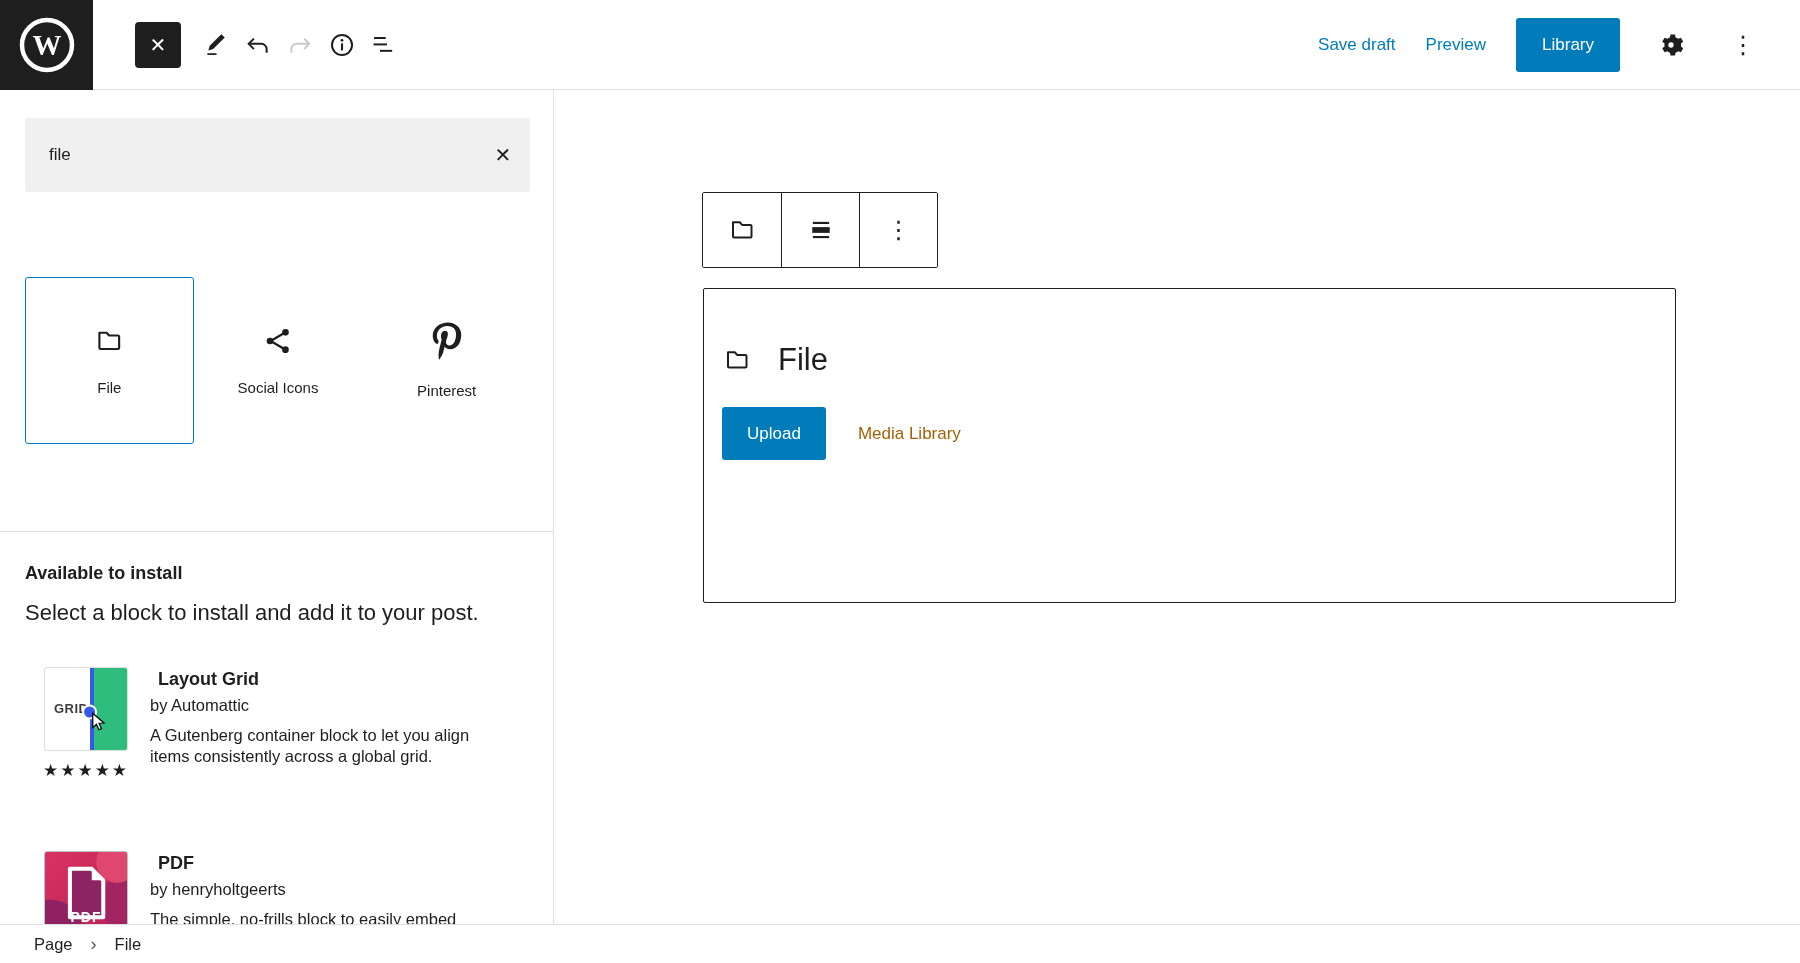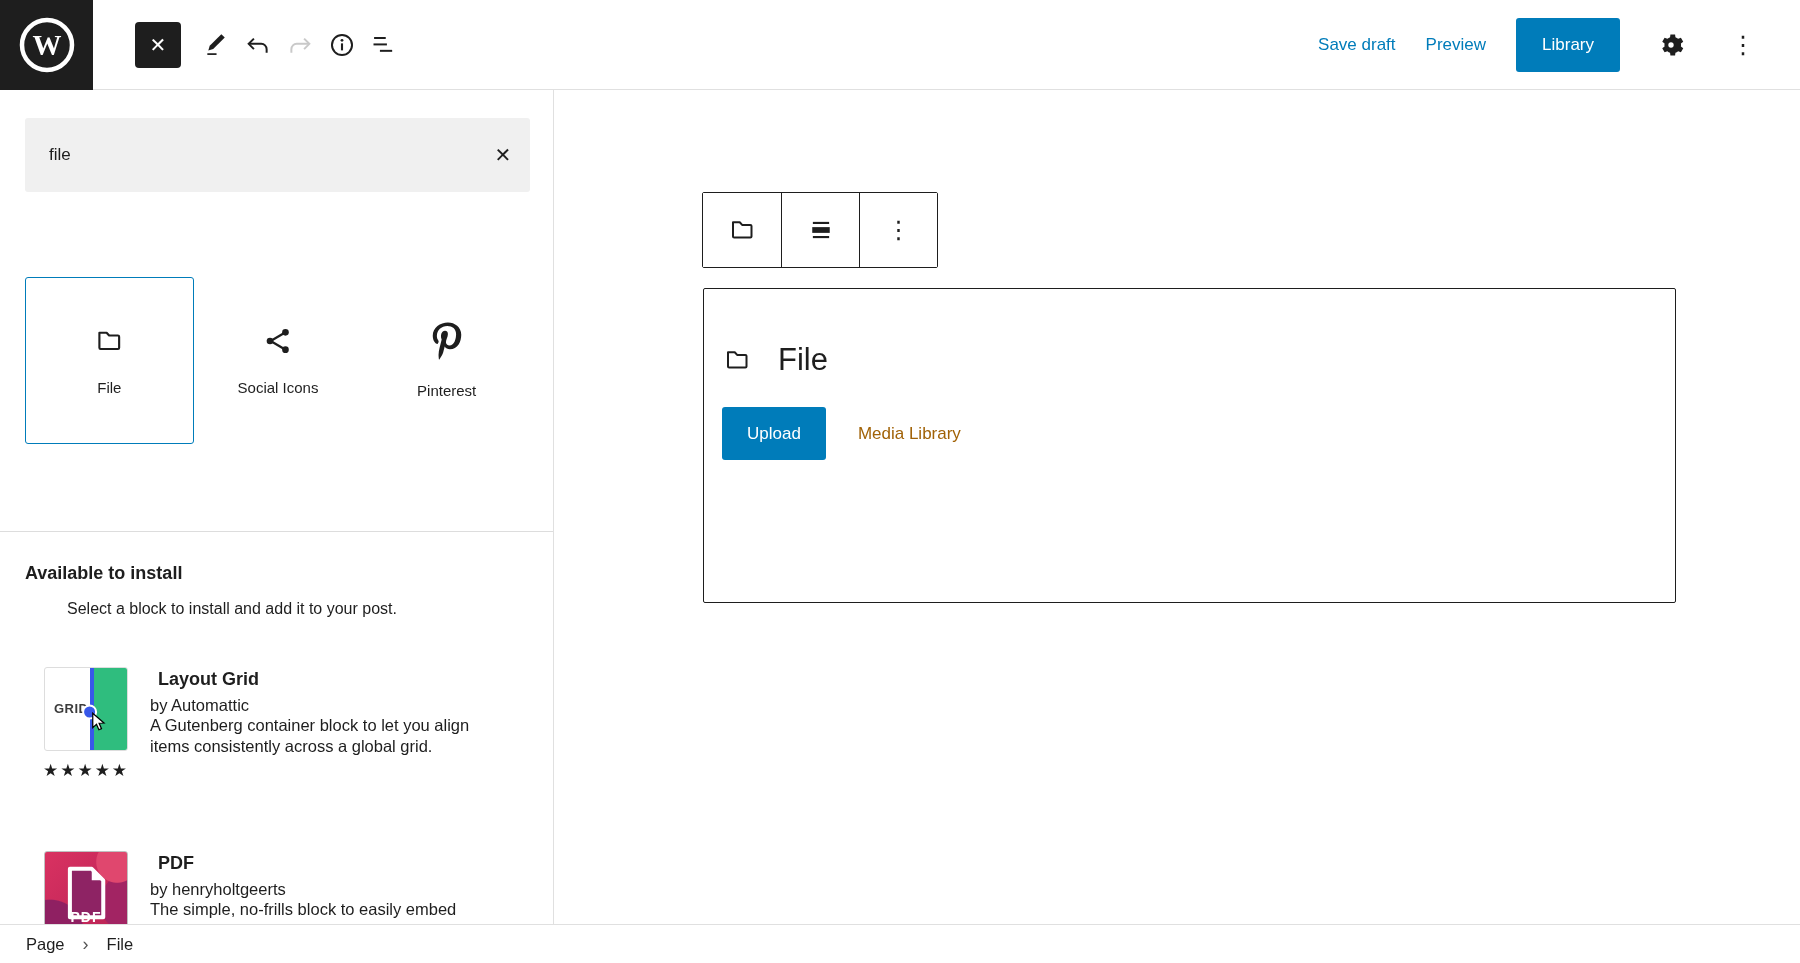--- a/index.html
+++ b/index.html
@@ -31,30 +31,30 @@
 
   .tiles { position:absolute; left:25px; top:187px; width:506px; display:flex; }
   .tile { width:169px; height:167px; display:flex; flex-direction:column; align-items:center; justify-content:center;
     gap:22px; border-radius:3px; cursor:pointer; background:#fff; }
   .tile.selected { border:1.5px solid #007cba; }
   .tile-label { font-size:15px; color:#1e1e1e; }
 
   .sb-divider { position:absolute; left:0; top:441px; width:554px; height:0; border-top:1px solid #ddd; }
 
   .avail-title { position:absolute; left:25px; top:473px; font-size:18px; font-weight:bold; }
-  .avail-sub { position:absolute; left:25px; top:510px; font-size:16px;margin-left:42px; }
+  .avail-sub { position:absolute; left:25px; top:510px; font-size:22px; }
 
   .install-item { position:absolute; left:44px; display:flex; gap:22px; cursor:pointer; }
   .item-1 { top:577px; } .item-2 { top:761px; }
   .thumb-col { width:84px; display:flex; flex-direction:column; align-items:center; }
   .stars { margin-top:9px; font-size:17px; letter-spacing:2px; color:#1e1e1e; white-space:nowrap; }
   .text-col { width:340px; }
   .item-title { font-size:18px; font-weight:bold; line-height:1.35;margin-left:8px; }
   .item-byline { font-size:16.5px; margin-top:5px; }
-  .item-desc { font-size:16.5px; line-height:1.28; margin-top:0; max-width:335px; }
+  .item-desc { font-size:16.5px; line-height:1.28; margin-top:10px; max-width:335px; }
 
   .thumb { width:84px; height:84px; border:1px solid #ddd; border-radius:3px; position:relative; overflow:hidden; background:#fff; }
   
   .thumb-grid .green { position:absolute; left:58%; top:0; width:42%; height:100%; background:#2fbd7e; }
   .thumb-grid .vline { position:absolute; left:55%; top:0; width:4px; height:100%; background:#3858e9; }
   .thumb-grid .grid-label { position:absolute; left:9px; top:50%; transform:translateY(-52%); font-size:13px; font-weight:bold; color:#3c3c3c; letter-spacing:.5px; }
   .thumb-grid .dot { position:absolute; left:50%; top:44px; width:15px; height:15px; border-radius:50%; background:#3858e9; border:2px solid #fff; transform:translate(-26%,-50%); }
   .thumb-grid .cursor { position:absolute; left:46px; top:44px; }
   
   .thumb-pdf { border:1px solid #c0c0c0;
@@ -79,21 +79,21 @@
   .fb-title-row { display:flex; align-items:center; gap:26px; margin:53px 0 0 18px; }
   .fb-title { font-size:31px; font-weight:500; }
   .fb-instruction { font-size:17px; margin:40px 0 0 18px; }
   .fb-buttons { display:flex; align-items:center; gap:32px; margin:29px 0 0 18px; }
   .upload-btn { background:#007cba; color:#fff; border:none; border-radius:3px; font-size:17px;
     height:53px; padding:0 25px; cursor:pointer; }
   .media-link { color:#a16207; font-size:17px; text-decoration:none; cursor:pointer; }
 
   
   .footer { position:absolute; left:0; bottom:0; width:1800px; height:39px; background:#fff;
-    border-top:1px solid #e0e0e0; display:flex; align-items:center; padding-left:26px; gap:18px; z-index:6; }
+    border-top:1px solid #e0e0e0; display:flex; align-items:center; padding-left:34px; gap:18px; z-index:6; }
   .crumb { font-size:16.5px; color:#1e1e1e; cursor:pointer; }
   .crumb-sep { color:#555; font-size:18px; }
 </style>
 </head>
 <body>
 
 <div class="screen">
 
   <header class="header">
     <div class="wp-logo">

